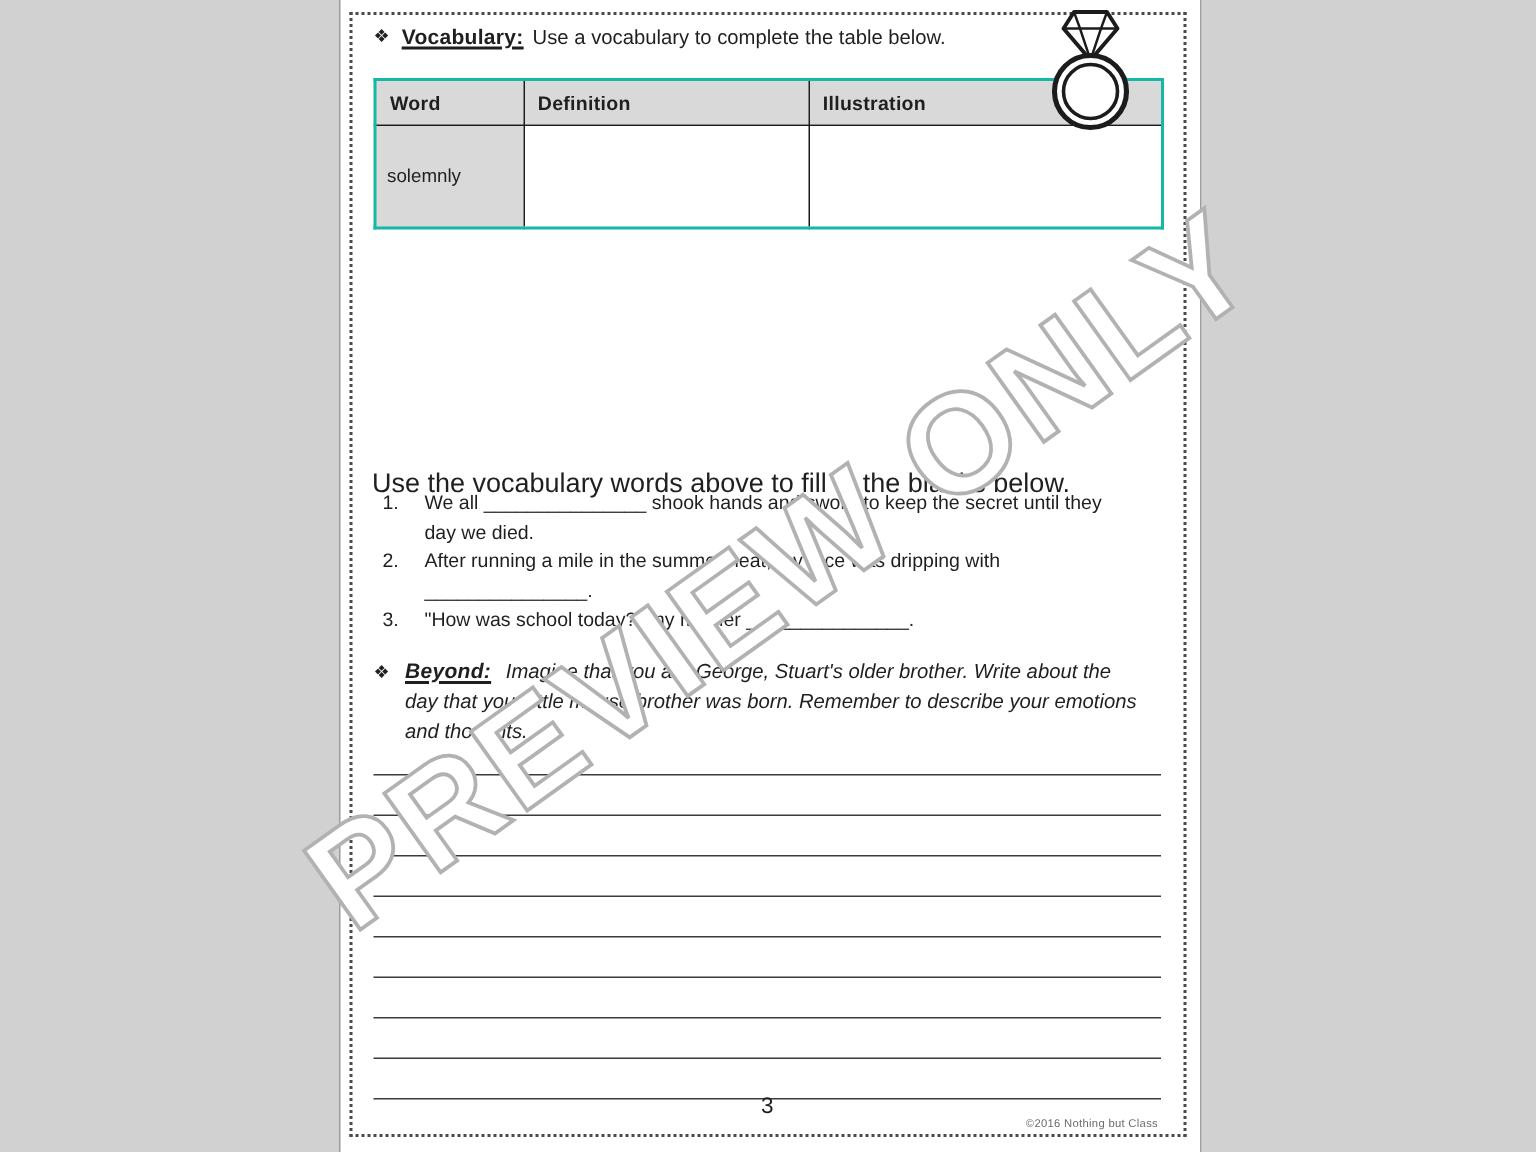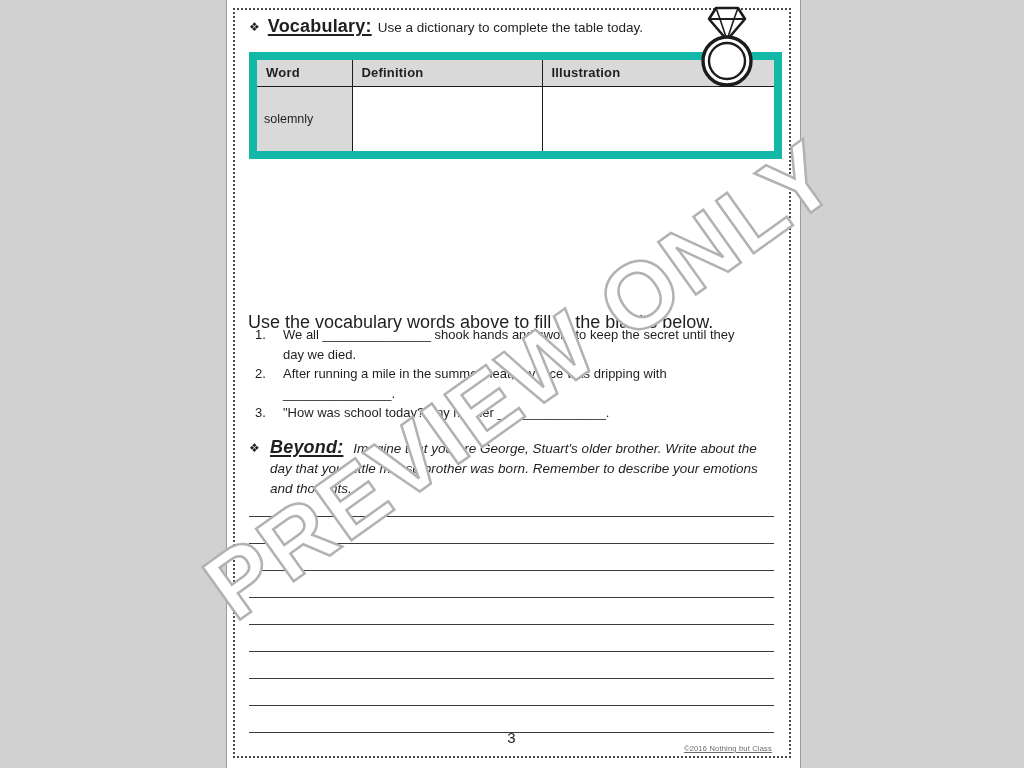--- a/index.html
+++ b/index.html
@@ -17,26 +17,26 @@
   }
   .dotted-frame {
     position:absolute; left:6px; top:8px; right:9px; bottom:10px;
     border:2px dotted #4a4a4a;
     pointer-events:none;
   }
 
   
   .section-head { position:absolute; left:22px; display:flex; align-items:baseline; font-size:13.5px; white-space:nowrap; }
   .bullet { font-size:12px; margin-right:8px; position:relative; top:-1px; }
-  .head-label { font-weight:bold; text-decoration:underline; text-decoration-thickness:2px; text-underline-offset:2px; margin-right:6px; font-size:18px; letter-spacing:.2px; }
+  .head-label { font-weight:bold; text-decoration:underline; text-decoration-thickness:2px; text-underline-offset:2px; margin-right:6px; font-size:14px; letter-spacing:.2px; }
 
   
   .vocab-table { position:absolute; left:22px; top:52px; border-collapse:collapse; table-layout:fixed; }
   .vocab-table th, .vocab-table td { border:1.6px solid #1c1c1c; }
-  .vocab-table { border:8px solid #14b8a6; }
+  .vocab-table { border:2px solid #14b8a6; }
   .vocab-table th {
     background:#d9d9d9; height:30px; font-size:13px; font-weight:bold;
     text-align:left; padding:0 0 0 9px; letter-spacing:.2px;
   }
   .vocab-table td { height:69px; background:#fff; }
   .vocab-table td.word-cell { background:#d9d9d9; font-size:12.5px; padding-left:7px; }
   .col-word { width:99px; } .col-def { width:190px; } .col-ill { width:236px; }
 
   
   .ring { position:absolute; left:468px; top:6px; width:64px; height:82px; z-index:5; }
@@ -53,21 +53,21 @@
   .beyond .bullet { position:absolute; left:0; top:1px; }
   .beyond-par { padding-left:21px;font-style:italic; }
   .beyond-par .head-label { float:none; }
 
   
   .writing-lines { position:absolute; left:22px; top:490px; width:525px; }
   .wline { height:27px; border-bottom:1.6px solid #3b3b3b; }
 
   
   .page-number { position:absolute; left:22px; top:729px; width:525px; text-align:center; font-size:15px; }
-  .copyright { position:absolute; right:28px; top:744px; font-size:7.5px; color:#6b6b6b; letter-spacing:.2px;text-decoration:underline; }
+  .copyright { position:absolute; right:28px; top:744px; font-size:7.5px; color:#6b6b6b; letter-spacing:.2px; }
 
   
   .watermark {
     position:absolute; left:-80px; top:326px; z-index:50;
     font-size:94px; font-weight:bold; letter-spacing:3px; white-space:nowrap;
     color:#ffffff;
     -webkit-text-stroke:2.5px #b2b2b2;
     text-shadow:0 0 1px #bdbdbd;
     transform:rotate(-35.5deg);
     transform-origin:center center;
@@ -76,21 +76,21 @@
 </style>
 </head>
 <body>
 
 <div class="page">
   <div class="dotted-frame"></div>
 
   <div class="section-head" style="top:16px;">
     <span class="bullet">❖</span>
     <span class="head-label">Vocabulary:</span>
-    <span>Use a dictionary to complete the table today.</span>
+    <span>Use a vocabulary to complete the table below.</span>
   </div>
 
   <table class="vocab-table">
     <colgroup>
         <col class="col-word">
         <col class="col-def">
         <col class="col-ill">
       </colgroup>
     <tbody>
         <tr>

